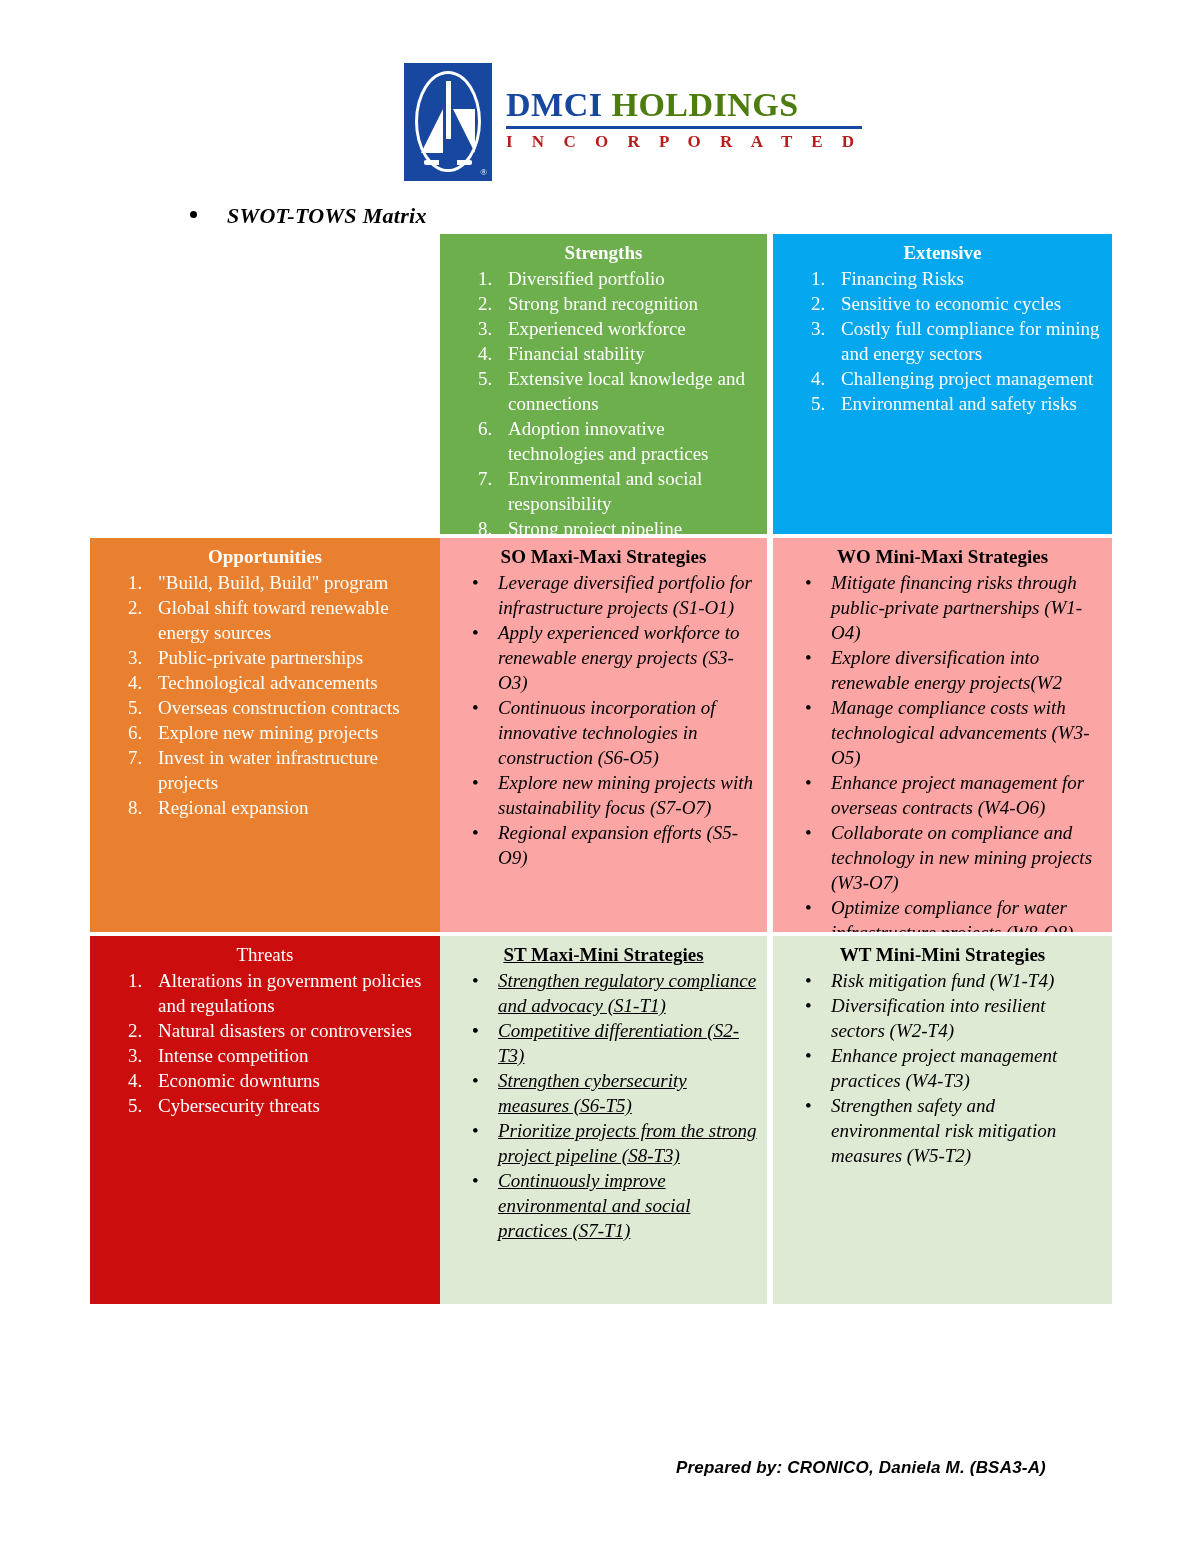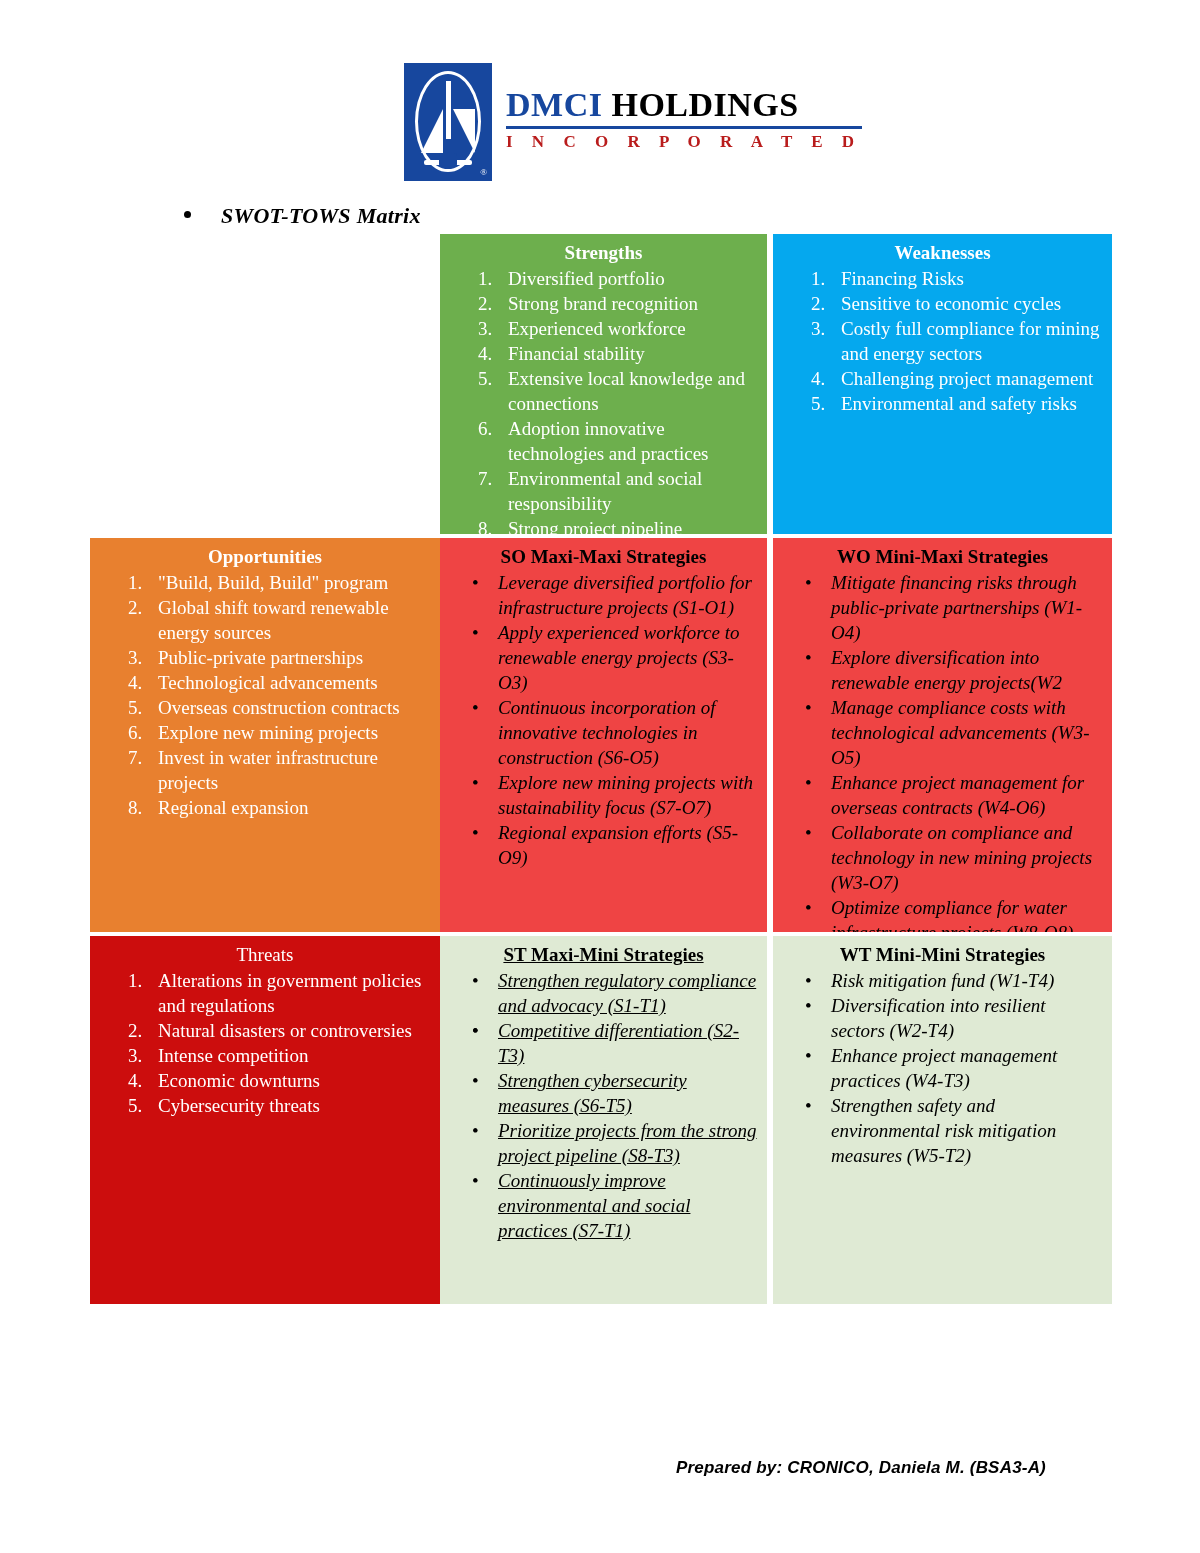--- a/index.html
+++ b/index.html
@@ -102,40 +102,40 @@
   }
   .logo-wordmark {
     font-family: "Liberation Serif", serif;
     font-weight: bold;
     font-size: 34px;
     letter-spacing: 0.5px;
     line-height: 38px;
     white-space: nowrap;
   }
   .logo-dmci { color: #17479E; }
-  .logo-holdings { color: #000000; }
+  .logo-holdings { color: #4d7c0f; }
   .logo-rule {
     height: 3px;
     background: #17479E;
     margin: 2px 0 3px 0;
   }
   .logo-inc {
     font-family: "Liberation Serif", serif;
     font-weight: bold;
     color: #b91c1c;
     font-size: 17px;
     letter-spacing: 7.5px;
     line-height: 20px;
     white-space: nowrap;
   }
 
   
   .heading {
     position: absolute;
-    left: 184px;
+    left: 190px;
     top: 203px;
     display: flex;
     align-items: baseline;
   }
   .heading-bullet {
     width: 7px;
     height: 7px;
     background: #000;
     border-radius: 50%;
     margin-right: 30px;
@@ -165,21 +165,21 @@
     box-sizing: border-box;
     padding: 6px 10px 2px 10px;
     overflow: hidden;
   }
   .cell.empty { background: #ffffff; }
 
   .c-strengths    { background: #6DAF4D; color: #ffffff; }
   .c-weaknesses   { background: #05A8EE; color: #ffffff; }
   .c-opportunities{ background: #E8802F; color: #ffffff; }
   .c-threats      { background: #CC0D0D; color: #ffffff; }
-  .c-so, .c-wo    { background: #ef4444; color: #000000; }
+  .c-so, .c-wo    { background: #fca5a5; color: #000000; }
   .c-st, .c-wt    { background: #DFEAD4; color: #000000; }
 
   
   .gut-1 { border-right: 3px solid #ffffff; }
   .gut-2 { border-left: 3px solid #ffffff; }
 
   .cell-title {
     text-align: center;
     font-family: "Liberation Serif", serif;
     font-size: 19px;
@@ -274,21 +274,21 @@
       <li><span class="num">2.</span><span>Strong brand recognition</span></li>
       <li><span class="num">3.</span><span>Experienced workforce</span></li>
       <li><span class="num">4.</span><span>Financial stability</span></li>
       <li><span class="num">5.</span><span>Extensive local knowledge and connections</span></li>
       <li><span class="num">6.</span><span>Adoption innovative technologies and practices</span></li>
       <li><span class="num">7.</span><span>Environmental and social responsibility</span></li>
       <li><span class="num">8.</span><span>Strong project pipeline</span></li>
     </ol>
   </div>
   <div class="cell c-weaknesses gut-2" style="height:300px;">
-    <div class="cell-title bold">Weaknesses</div>
+    <div class="cell-title bold">Extensive</div>
     <ol class="num-list">
       <li><span class="num">1.</span><span>Financing Risks</span></li>
       <li><span class="num">2.</span><span>Sensitive to economic cycles</span></li>
       <li><span class="num">3.</span><span>Costly full compliance for mining and energy sectors</span></li>
       <li><span class="num">4.</span><span>Challenging project management</span></li>
       <li><span class="num">5.</span><span>Environmental and safety risks</span></li>
     </ol>
   </div>
 
   <div class="row-sep"></div>

